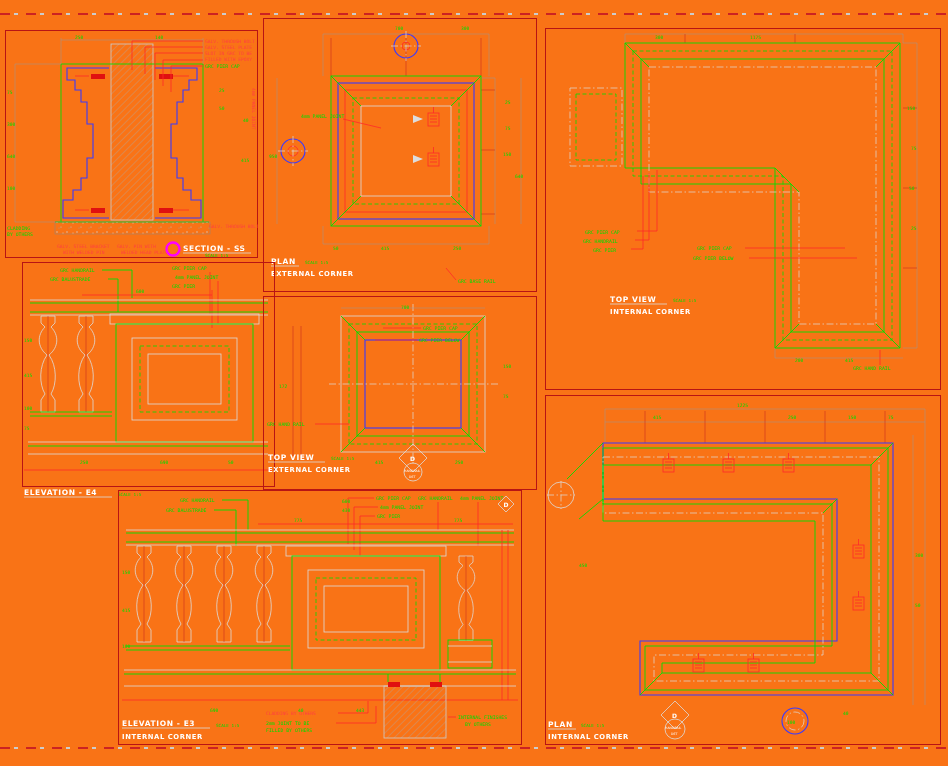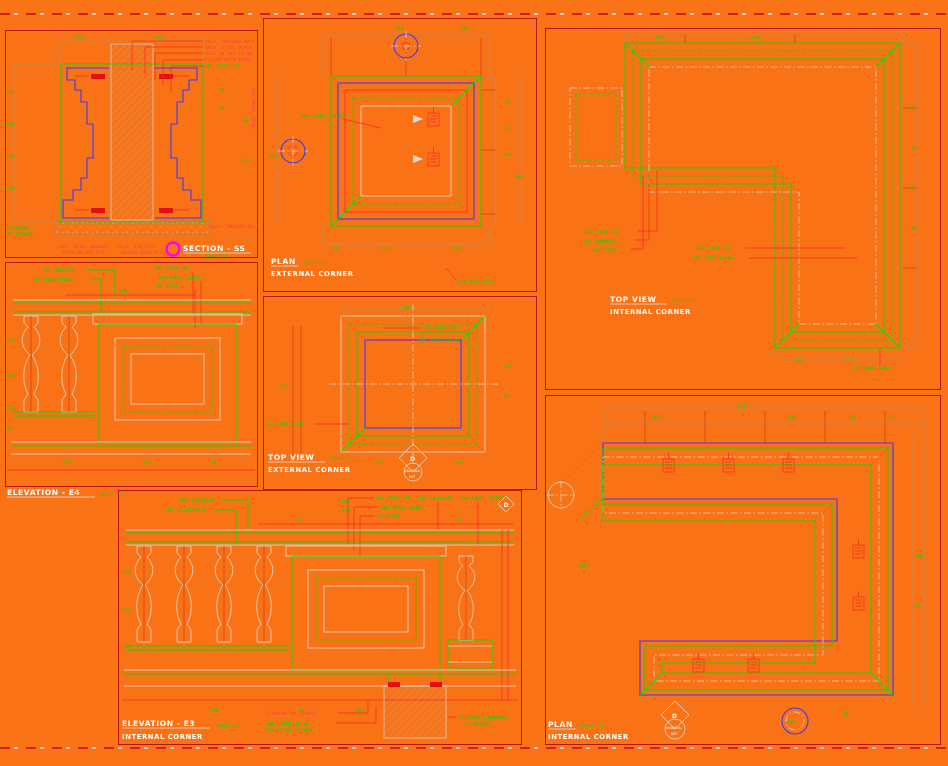--- a/index.html
+++ b/index.html
@@ -207,21 +207,21 @@
       <text class="dim" x="366" y="202">25</text>
       <text class="dim" x="250" y="334">200</text>
       <text class="dim" x="300" y="334">415</text>
       <text class="ttl" x="65" y="274">TOP VIEW</text>
       <line class="sw" x1="65" y1="276" x2="122" y2="276"></line>
       <text class="scl" x="128" y="274">SCALE 1:5</text>
       <text class="sub" x="65" y="286">INTERNAL CORNER</text>
     </svg>
   </div>
 
-  <div class="panel" style="left:5px;top:262px;width:253px;height:236px">
+  <div class="panel" style="left:22px;top:262px;width:253px;height:236px">
     <svg viewBox="0 0 253 236" width="253" height="236">
       <rect class="pb" x="0.5" y="0.5" width="252" height="224"></rect>
       <g>
         <path class="sg" d="M80,8 H110 V36 M86,17 H96 V50"></path>
         <path class="sr" d="M188,10 V52 M196,19 V62 M190,28 V66 M60,33 H190"></path>
       </g>
       <text class="lg" x="38" y="10">GRC HANDRAIL</text>
       <text class="lg" x="28" y="19">GRC BALUSTRADE</text>
       <text class="lg" x="150" y="8">GRC PIER CAP</text>
       <text class="lg" x="153" y="17">4mm PANEL JOINT</text>

